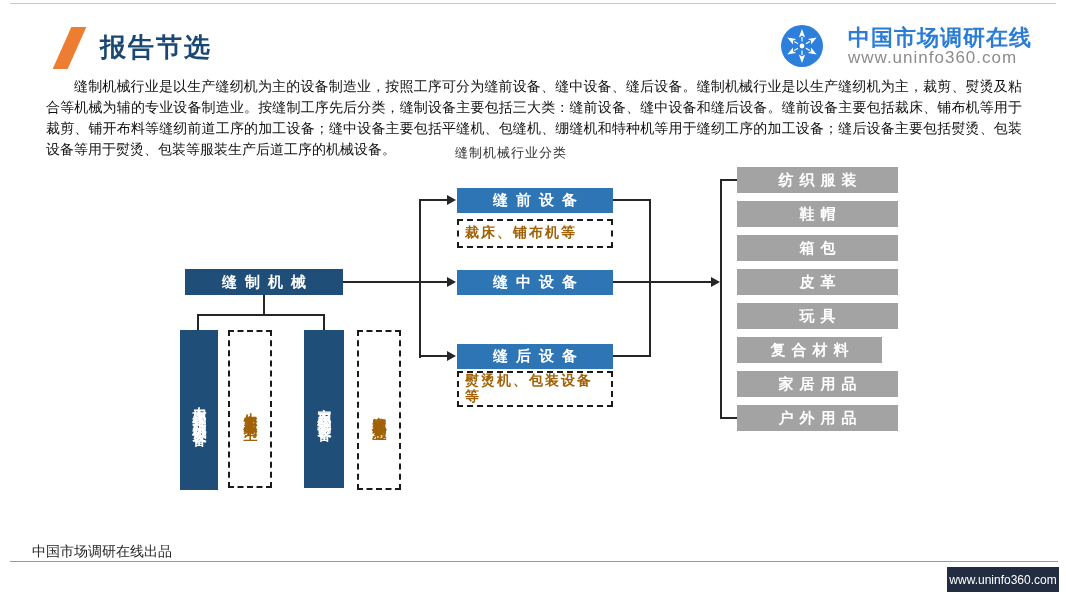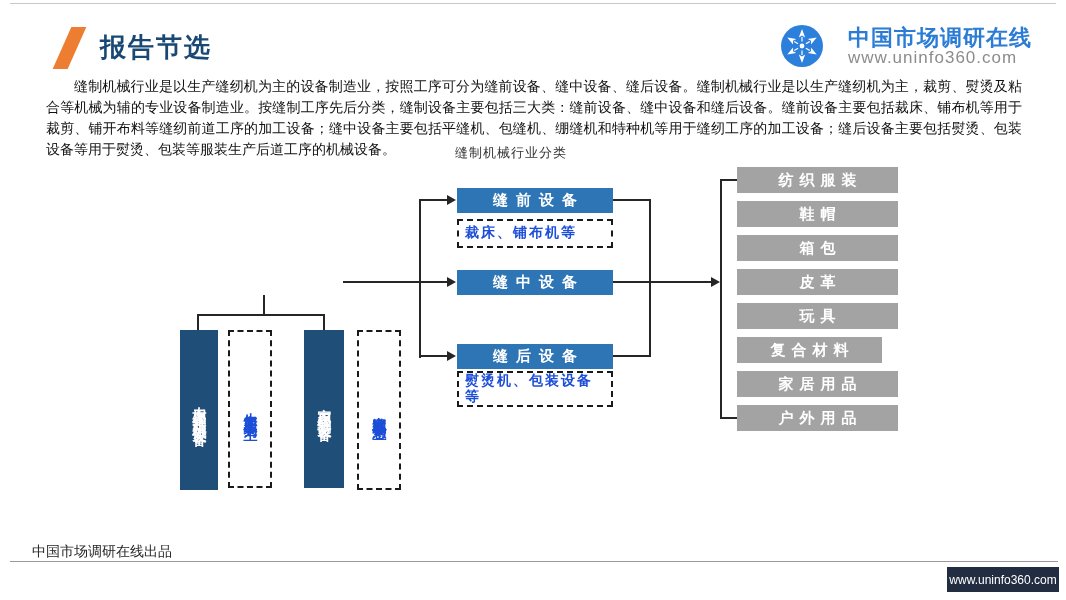--- a/index.html
+++ b/index.html
@@ -51,21 +51,21 @@
   .gray{background:#A3A3A3;}
   .ls8{letter-spacing:8px;text-indent:8px;}
   .ls6{letter-spacing:6px;text-indent:6px;}
   .vtext{
     writing-mode:vertical-rl;text-orientation:upright;
     letter-spacing:4px;font-size:14px;line-height:1;
   }
   .dash{
     position:absolute;border:2px dashed #1a1a1a;background:#fff;
     display:flex;align-items:center;justify-content:center;
-    color:#1d4ed8;font-weight:bold;
+    color:#a16207;font-weight:bold;
   }
   .pnote{
     justify-content:flex-start;padding:2px 6px;font-size:14px;
     letter-spacing:2px;white-space:pre-line;line-height:1.15;
   }
   .vnote{letter-spacing:2px;}
   .line{position:absolute;background:#262626;}
   .arrowhead{
     position:absolute;width:0;height:0;
     border-top:5px solid transparent;border-bottom:5px solid transparent;
@@ -120,20 +120,21 @@
     <span class="brand-txt">
       <span class="brand-name">中国市场调研在线</span>
       <span class="brand-site">www.uninfo360.com</span>
     </span>
   </div>
 
   <div class="intro">缝制机械行业是以生产缝纫机为主的设备制造业，按照工序可分为缝前设备、缝中设备、缝后设备。缝制机械行业是以生产缝纫机为主，裁剪、熨烫及粘合等机械为辅的专业设备制造业。按缝制工序先后分类，缝制设备主要包括三大类：缝前设备、缝中设备和缝后设备。缝前设备主要包括裁床、铺布机等用于裁剪、铺开布料等缝纫前道工序的加工设备；缝中设备主要包括平缝机、包缝机、绷缝机和特种机等用于缝纫工序的加工设备；缝后设备主要包括熨烫、包装设备等用于熨烫、包装等服装生产后道工序的机械设备。</div>
 
   <div class="diagram-title">缝制机械行业分类</div>
 
+  <div class="node navy ls8" style="left:185px;top:269px;width:158px;height:26px;">缝制机械</div>
 
   <div class="line" style="left:263px;top:295px;width:2px;height:20px;"></div>
   <div class="line" style="left:197px;top:314px;width:128px;height:2px;"></div>
   <div class="line" style="left:197px;top:314px;width:2px;height:17px;"></div>
   <div class="line" style="left:323px;top:314px;width:2px;height:17px;"></div>
 
   <div class="node navy vtext" style="left:180px;top:330px;width:38px;height:160px;">专用缝制机械设备</div>
   <div class="dash vtext vnote" style="left:228px;top:330px;width:44px;height:158px;">生产加工服装为主</div>
   <div class="node navy vtext" style="left:304px;top:330px;width:40px;height:158px;">家用缝制设备</div>
   <div class="dash vtext vnote" style="left:357px;top:330px;width:44px;height:160px;letter-spacing:1px;">家庭缝补手工创意为主</div>

